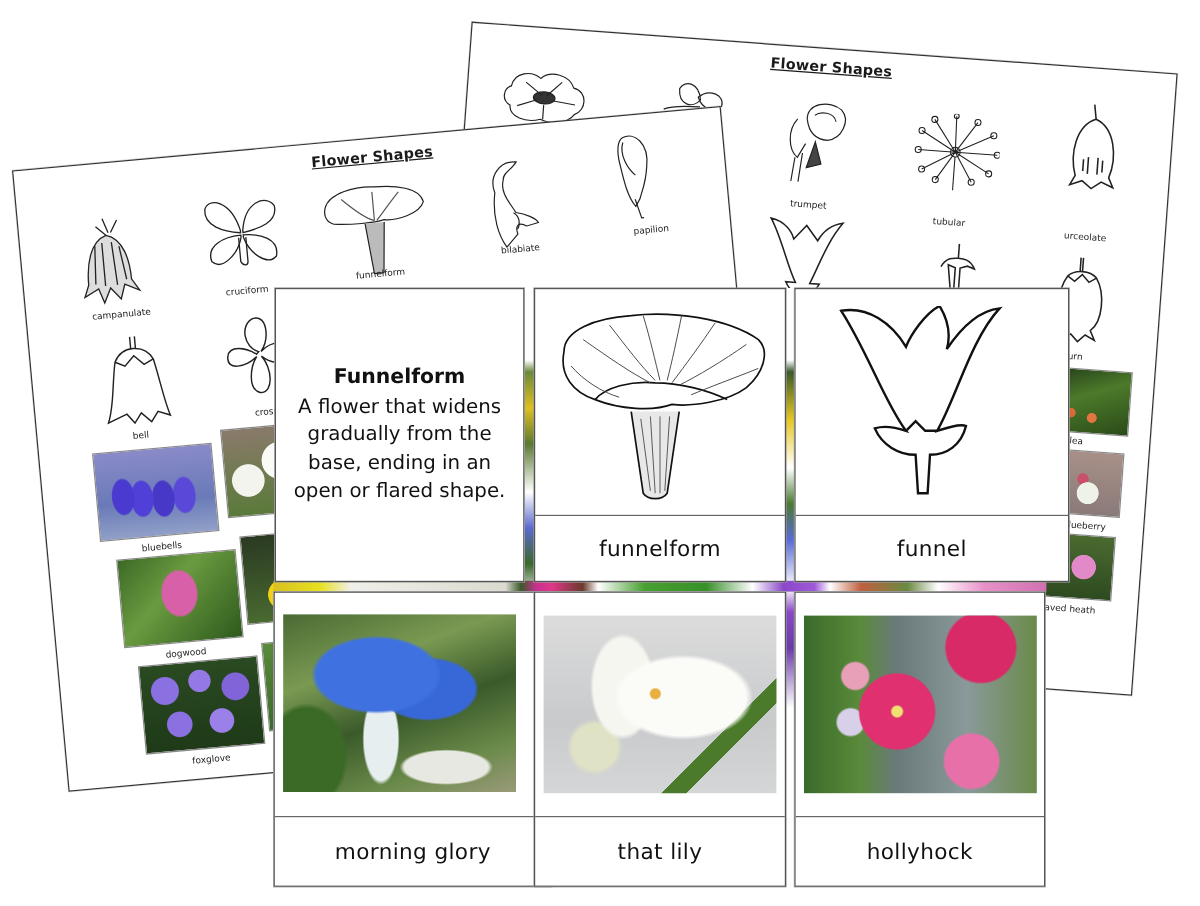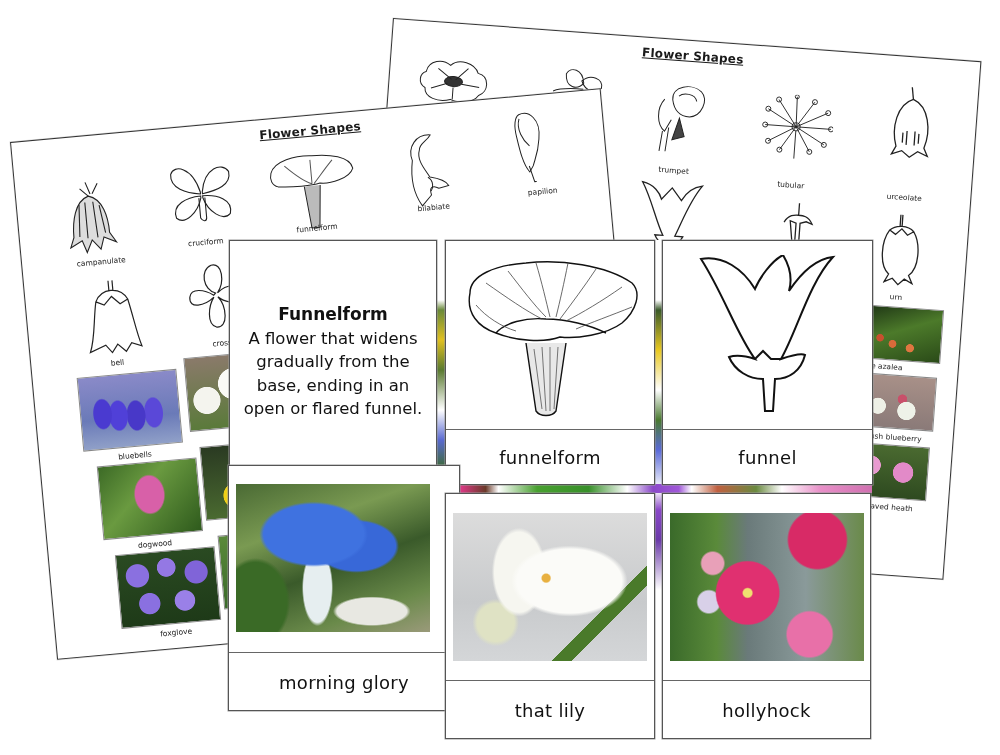--- a/index.html
+++ b/index.html
@@ -195,47 +195,47 @@
   <div class="photo" style="left:170px;top:410px;width:80px;height:74px;background:radial-gradient(circle at 60% 54%, #d83838 0 16%, transparent 17%), linear-gradient(180deg, #5a8a3a 0%, #3a6a2a 100%);"></div>
 </div>
 
 <div class="gap-strip" style="left:437px;top:240px;width:8px;height:500px;background:linear-gradient(180deg,#fff 0%,#fff 12%,#6a8a3a 14%,#e0c020 20%,#5a7a30 26%,#fff 34%,#5a6ad0 40%,#3a6a2a 46%,#fff 52%,#8a5ac8 56%,#c84890 64%,#fff 70%);"></div>
 <div class="gap-strip" style="left:654px;top:240px;width:8px;height:500px;background:linear-gradient(180deg,#fff 0%,#fff 12%,#3a5a2a 14%,#e8c820 22%,#fff 30%,#4a7a30 36%,#5a6ad8 42%,#fff 50%,#8a48c8 54%,#6a3aa8 60%,#fff 70%);"></div>
 <div class="gap-strip" style="left:228px;top:484px;width:644px;height:9px;background:linear-gradient(90deg,#d8c020 0%,#e8e020 6%,#f0f0ea 10%,#dadad0 30%,#3a5a28 32%,#c83090 34%,#e03888 36%,#6a3a2a 40%,#fff 42%,#48a030 48%,#38902a 56%,#fff 62%,#8a48c8 66%,#a058d8 70%,#fff 72%,#c06040 76%,#6a8a40 82%,#fff 86%,#e890c8 92%,#d070b0 100%);"></div>
 
 <div class="card" style="left:229px;top:240px;width:208px;height:245px;">
   <div class="def-text" style="top:62px;">
     <span class="def-title">Funnelform</span>
-    <span style="display:block;padding:0 4px;">A flower that widens gradually from the base, ending in an open or flared funnel.</span>
+    <span style="display:block;padding:0 4px;">A flower that widens gradually from the base, ending in an open or flared shape.</span>
   </div>
 </div>
 
 <div class="card" style="left:445px;top:240px;width:210px;height:245px;">
   <svg style="position:absolute;left:10px;top:12px" width="186" height="166" viewBox="0 0 186 166">
     <g fill="none" stroke="#111" stroke-width="1.4">
       <path d="M14 40 C14 22 40 12 70 10 C104 6 150 12 176 30 C186 40 180 58 166 70 C150 82 120 86 104 84 C88 90 60 88 40 80 C22 74 10 60 14 40Z" fill="#fff"></path>
       <path d="M40 80 C48 70 70 64 90 66 C110 66 134 72 150 80"></path>
       <path d="M20 52 C30 64 46 74 60 78 M30 30 C50 44 70 58 86 66 M52 18 C66 36 78 52 90 64 M80 10 C86 30 90 48 94 64 M112 10 C108 30 104 48 100 64 M140 16 C128 34 116 50 104 66 M166 34 C146 48 126 60 110 68 M176 54 C156 62 134 70 120 76" stroke="#444" stroke-width="0.8"></path>
       <path d="M70 90 L80 158 C84 164 96 164 100 158 L110 90" fill="#e8e8e8"></path>
       <path d="M78 96 L86 156 M86 94 L90 158 M94 94 L94 158 M102 94 L98 156" stroke="#555" stroke-width="0.8"></path>
     </g>
   </svg>
   <div class="card-divider" style="top:188px;"></div>
   <div class="card-label" style="top:206px;">funnelform</div>
 </div>
 
-<div class="card" style="left:662px;top:240px;width:211px;height:245px;">
+<div class="card" style="left:662px;top:240px;width:229px;height:245px;">
   <svg style="position:absolute;left:34px;top:14px" width="140" height="160" viewBox="0 0 140 160">
     <path d="M4 4 C26 0 46 14 58 34 C62 24 74 6 86 0 C92 10 96 22 92 36 C104 18 118 4 136 2 C112 28 100 76 84 104 C96 100 104 98 108 100 C104 116 92 124 78 124 L76 156 L68 156 L66 124 C52 124 38 116 32 102 C38 100 46 100 58 104 C40 80 26 38 4 4Z M58 104 L66 96 L74 104 L84 104" fill="none" stroke="#111" stroke-width="2"></path>
   </svg>
   <div class="card-divider" style="top:188px;"></div>
   <div class="card-label" style="top:206px;">funnel</div>
 </div>
 
-<div class="card" style="left:228px;top:465px;width:232px;height:246px;">
+<div class="card" style="left:228px;top:493px;width:232px;height:246px;">
   <div class="card-photo" style="left:7px;top:18px;width:194px;height:148px;background:
       radial-gradient(ellipse 28% 22% at 40% 34%, #3f72e0 0 92%, transparent 100%),
       radial-gradient(ellipse 22% 18% at 62% 42%, #3868d8 0 92%, transparent 100%),
       radial-gradient(ellipse 8% 26% at 42% 70%, #e6eef0 0 90%, transparent 100%),
       radial-gradient(ellipse 18% 30% at 10% 80%, #3a6a26 0 90%, transparent 100%),
       radial-gradient(ellipse 20% 10% at 70% 86%, #e8e8e2 0 90%, transparent 100%),
       linear-gradient(160deg, #4a6a34 0%, #7a9a52 30%, #3a5a2a 55%, #6a8a4a 80%, #9a9a7a 100%);"></div>
   <div class="card-divider" style="top:186px;"></div>
   <div class="card-label" style="top:206px;">morning glory</div>
 </div>

